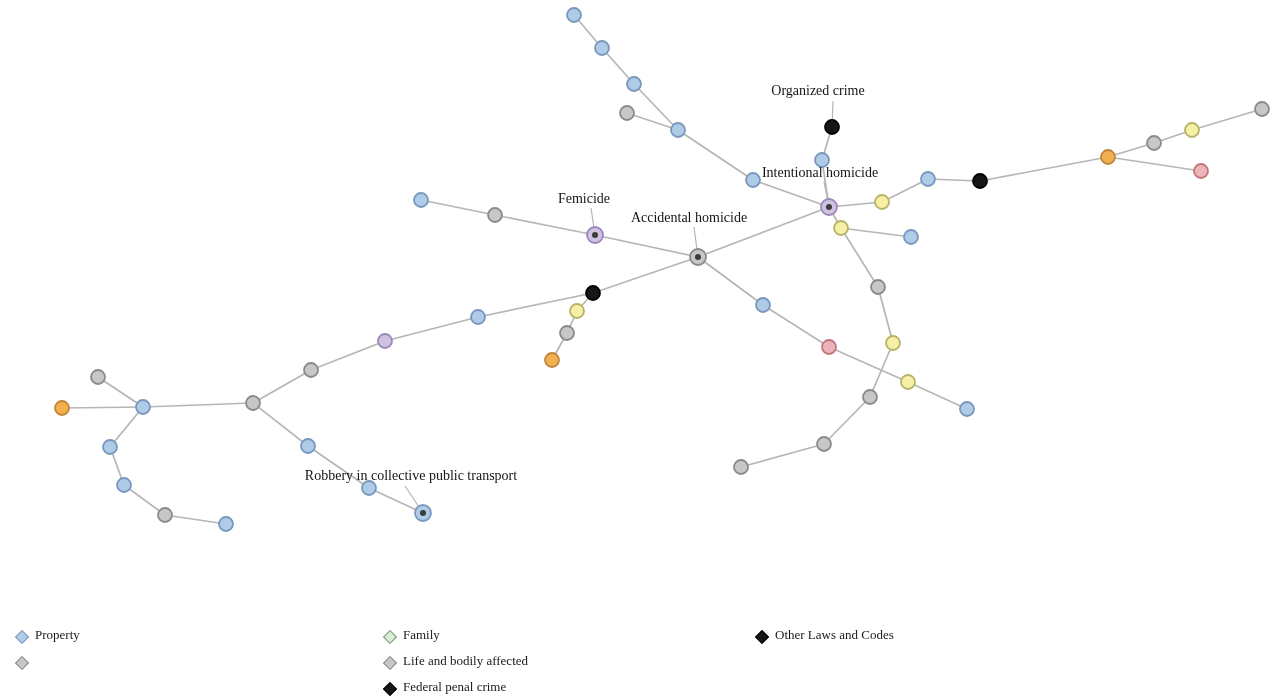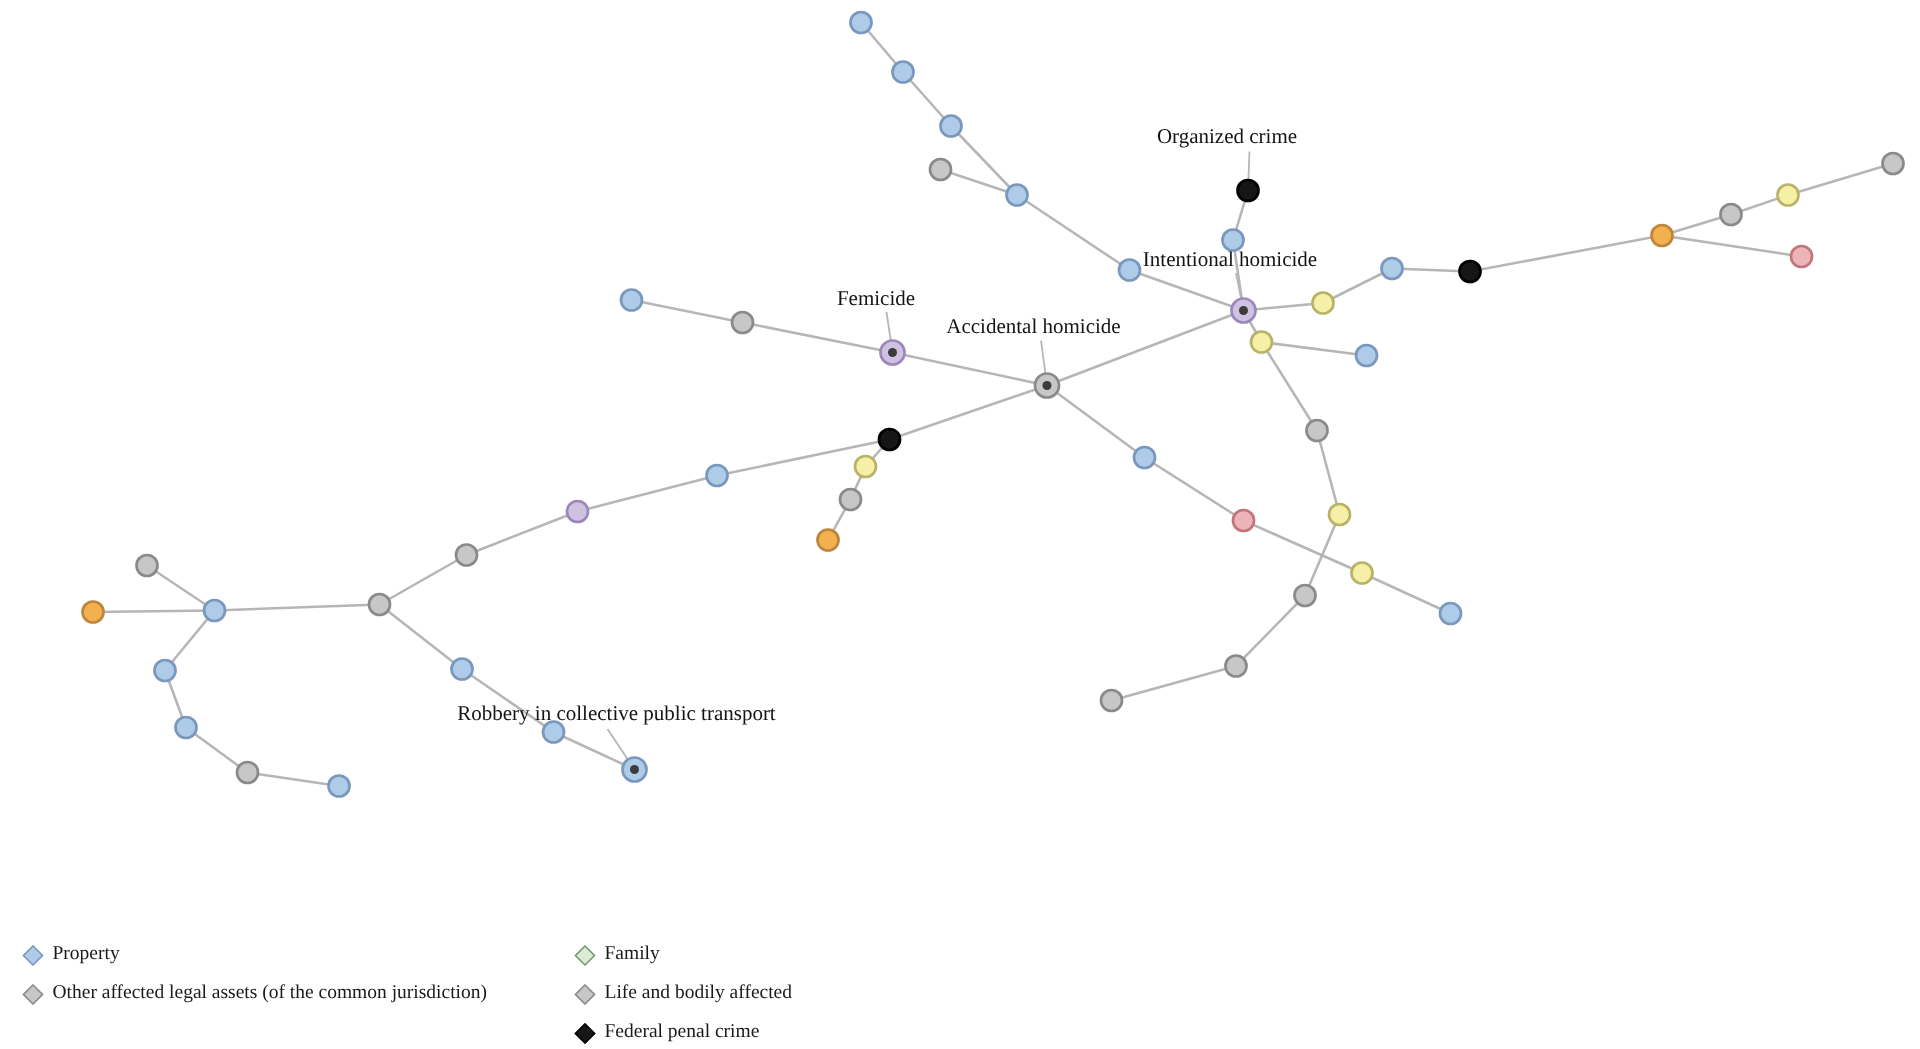--- a/index.html
+++ b/index.html
@@ -144,21 +144,20 @@
   <div class="legend-row">
     <span class="marker-box">
         <span class="diamond" style="background-color: rgb(174, 203, 232); border-color: rgb(122, 151, 189);"></span>
       </span>
     <span class="legend-label">Property</span>
   </div>
   <div class="legend-row">
     <span class="marker-box">
         <span class="diamond" style="background-color: rgb(199, 199, 199); border-color: rgb(138, 138, 138);"></span>
       </span>
-    <span class="legend-label">Other affected legal assets (of the common jurisdiction)</span>
   </div>
 </div>
 
 <div class="legend-col c2">
   <div class="legend-row">
     <span class="marker-box">
         <span class="diamond" style="background-color: rgb(220, 234, 216); border-color: rgb(113, 153, 109);"></span>
       </span>
     <span class="legend-label">Family</span>
   </div>
@@ -170,13 +169,19 @@
   </div>
   <div class="legend-row">
     <span class="marker-box">
         <span class="diamond" style="background-color: rgb(22, 22, 22); border-color: rgb(0, 0, 0);"></span>
       </span>
     <span class="legend-label">Federal penal crime</span>
   </div>
 </div>
 
 <div class="legend-col c3">
+  <div class="legend-row">
+    <span class="marker-box">
+        <span class="diamond" style="background-color: rgb(22, 22, 22); border-color: rgb(0, 0, 0);"></span>
+      </span>
+    <span class="legend-label">Other Laws and Codes</span>
+  </div>
 </div>
 
 </body></html>

